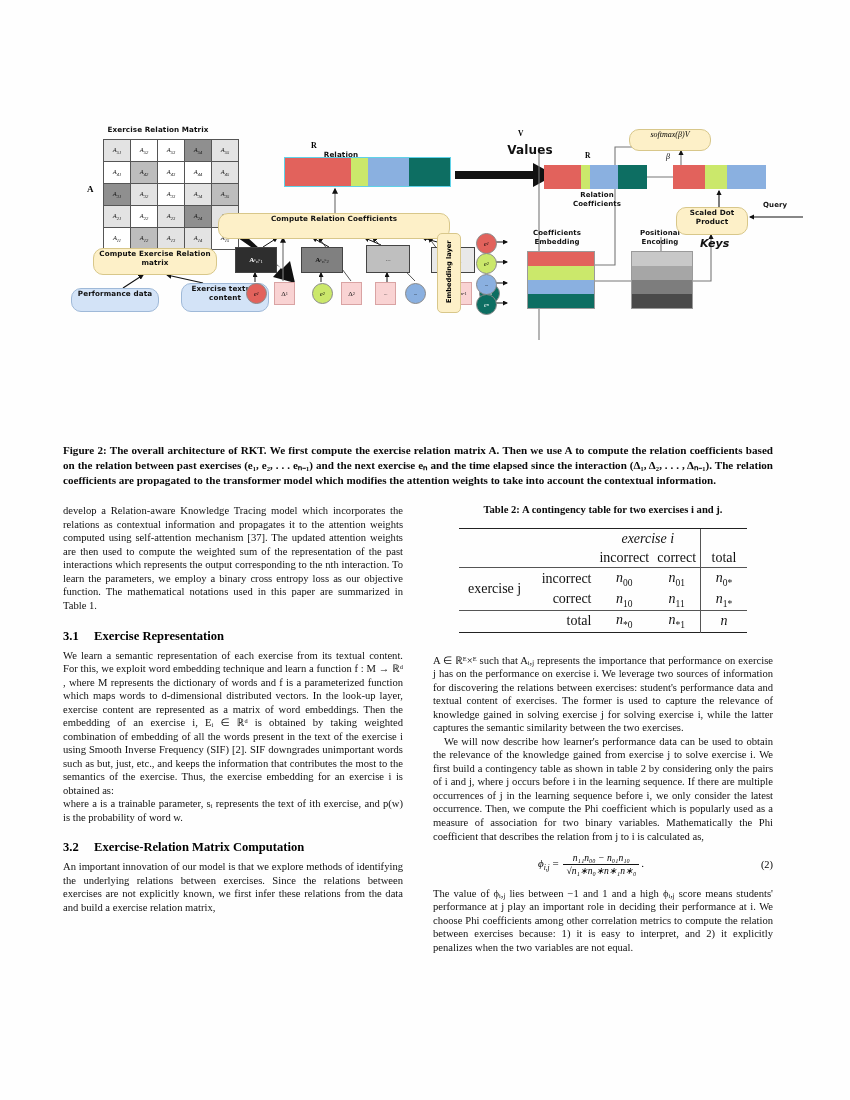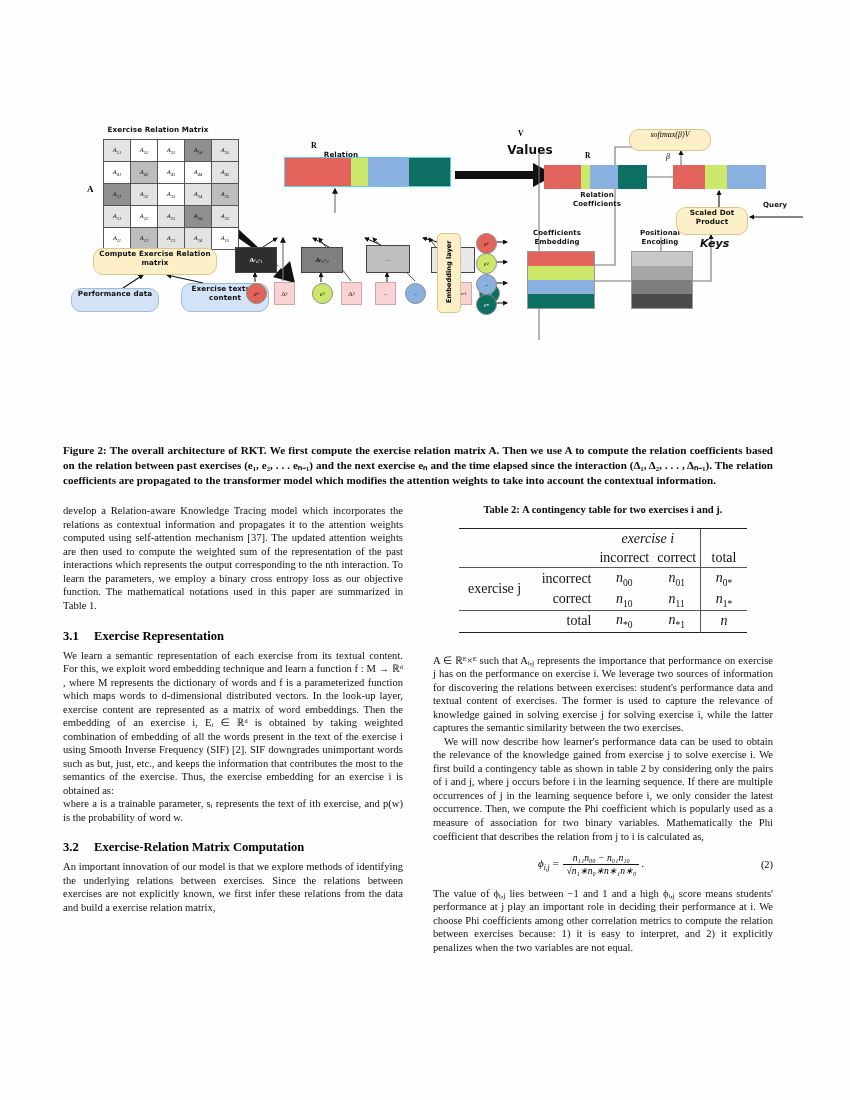--- a/index.html
+++ b/index.html
@@ -242,20 +242,23 @@
       <div style="font-family:'Liberation Serif',serif;font-weight:bold;font-size:8px;">R</div>
       <div class="fig-label">Relation Coefficients</div>
     </div>
     <div class="abs rbar">
       <div style="flex:0 0 40%;background:#e2625c"></div>
       <div style="flex:0 0 10%;background:#cbe86b"></div>
       <div style="flex:0 0 25%;background:#8ab0e0"></div>
       <div style="flex:0 0 25%;background:#0d6e62"></div>
     </div>
 
+    <div class="abs rbox yellow box-crc">
+      <span class="fig-label">Compute Relation Coefficients</span>
+    </div>
 
     <div class="abs abox ab1">
           <b>A</b>
           <sub>e<sub>n</sub>e<sub>1</sub></sub>
         </div>
     <div class="abs abox ab2">
           <b>A</b>
           <sub>e<sub>n</sub>e<sub>2</sub></sub>
         </div>
     <div class="abs abox ab3">...</div>

